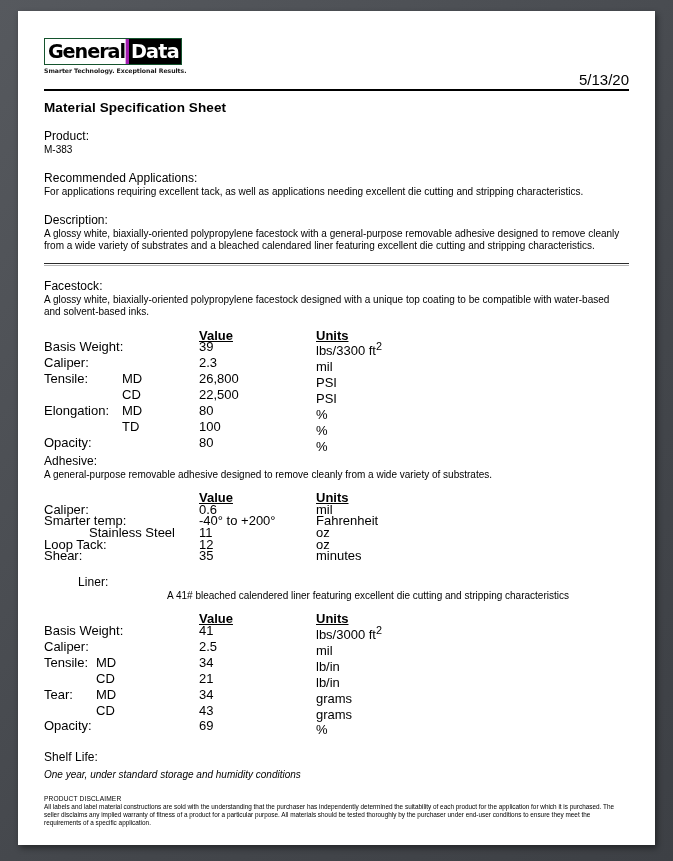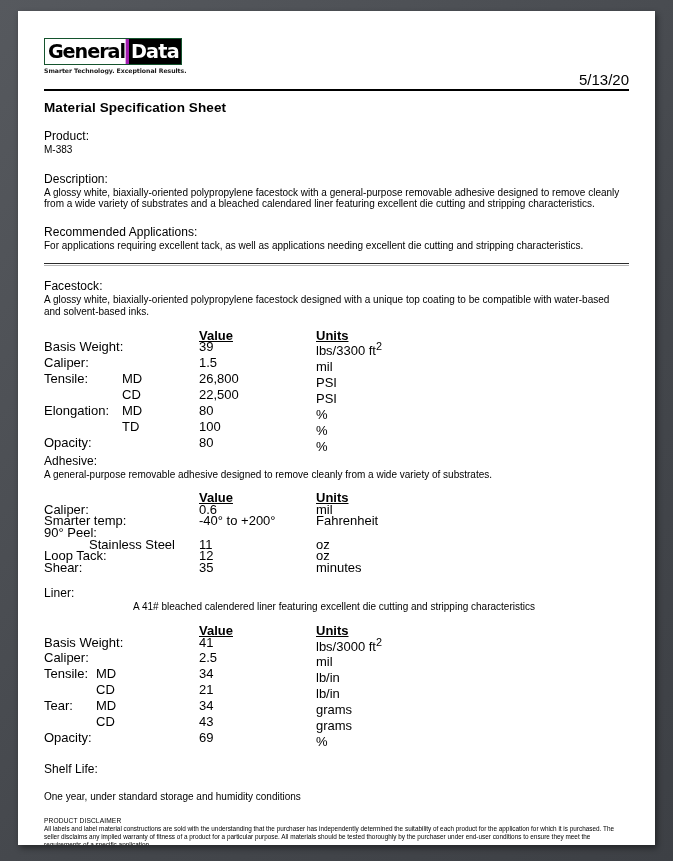--- a/index.html
+++ b/index.html
@@ -191,28 +191,28 @@
       </div>
 
       <div class="rule-thick"></div>
       <div class="doc-title">Material Specification Sheet</div>
 
       <div style="margin-top:14px;">
         <div class="sec-head">Product:</div>
         <div class="sec-body">M-383</div>
       </div>
 
+      <div style="margin-top:15px;">
+        <div class="sec-head">Recommended Applications:</div>
+        <div class="sec-body" style="width:580px;">For applications requiring excellent tack, as well as applications needing excellent die cutting and stripping characteristics.</div>
+      </div>
+
       <div style="margin-top:16px;">
         <div class="sec-head">Description:</div>
         <div class="sec-body" style="width:580px;">A glossy white, biaxially-oriented polypropylene facestock with a general-purpose removable adhesive designed to remove cleanly from a wide variety of substrates and a bleached calendared liner featuring excellent die cutting and stripping characteristics.</div>
-      </div>
-
-      <div style="margin-top:15px;">
-        <div class="sec-head">Recommended Applications:</div>
-        <div class="sec-body" style="width:580px;">For applications requiring excellent tack, as well as applications needing excellent die cutting and stripping characteristics.</div>
       </div>
 
       <div class="rule-double" style="margin-top:12px;"></div>
 
       <div style="margin-top:13px;">
         <div class="sec-head">Facestock:</div>
         <div class="sec-body" style="width:580px;">A glossy white, biaxially-oriented polypropylene facestock designed with a unique top coating to be compatible with water-based and solvent-based inks.</div>
       </div>
 
       <table class="spec" style="margin-top:12px;">
@@ -227,21 +227,21 @@
         <tbody>
           <tr>
             <td>Basis Weight:</td>
             <td></td>
             <td>39</td>
             <td><span>lbs/3300 ft</span><sup>2</sup></td>
           </tr>
           <tr>
             <td>Caliper:</td>
             <td></td>
-            <td>1.5</td>
+            <td>2.3</td>
             <td><span>mil</span><sup></sup></td>
           </tr>
           <tr>
             <td>Tensile:</td>
             <td>MD</td>
             <td>26,800</td>
             <td><span>PSI</span><sup></sup></td>
           </tr>
           <tr>
             <td></td>
@@ -288,43 +288,38 @@
             <td>Caliper:</td>
             <td>0.6</td>
             <td>mil</td>
           </tr>
           <tr>
             <td>Smarter temp:</td>
             <td>-40° to +200°</td>
             <td>Fahrenheit</td>
           </tr>
           <tr>
-            <td>90° Peel:</td>
-            <td></td>
-            <td></td>
-          </tr>
-          <tr>
             <td class="indent-sub">Stainless Steel</td>
             <td>11</td>
             <td>oz</td>
           </tr>
           <tr>
             <td>Loop Tack:</td>
             <td>12</td>
             <td>oz</td>
           </tr>
           <tr>
             <td>Shear:</td>
             <td>35</td>
             <td>minutes</td>
           </tr>
         </tbody>
       </table>
 
-      <div style="margin-top:13px;">
+      <div style="margin-top:13px;margin-left:34px;">
         <div class="sec-head">Liner:</div>
         <div class="sec-body" style="width:580px;text-align:center;">A 41# bleached calendered liner featuring excellent die cutting and stripping characteristics</div>
       </div>
 
       <table class="spec" style="margin-top:12px;">
         <thead>
           <tr>
             <td style="width:52px;"></td>
             <td class="c-sub-ln" style="width:103px;"></td>
             <td class="c-value"><span class="u">Value</span></td>
@@ -372,21 +367,21 @@
             <td>Opacity:</td>
             <td></td>
             <td>69</td>
             <td><span>%</span><sup></sup></td>
           </tr>
         </tbody>
       </table>
 
       <div style="margin-top:14px;">
         <div class="sec-head">Shelf Life:</div>
-        <div class="sec-body" style="margin-top:15px;">One year, under standard storage and humidity conditions</div>
+        <div class="sec-body" style="margin-top:5px;font-style:italic;">One year, under standard storage and humidity conditions</div>
       </div>
 
       <div style="margin-top:14px;">
         <div class="disc-title">PRODUCT DISCLAIMER</div>
         <div class="disc-body">All labels and label material constructions are sold with the understanding that the purchaser has independently determined the suitability of each product for the application for which it is purchased. The seller disclaims any implied warranty of fitness of a product for a particular purpose. All materials should be tested thoroughly by the purchaser under end-user conditions to ensure they meet the requirements of a specific application.</div>
       </div>
 
     </div>
   </div>
 </div>

